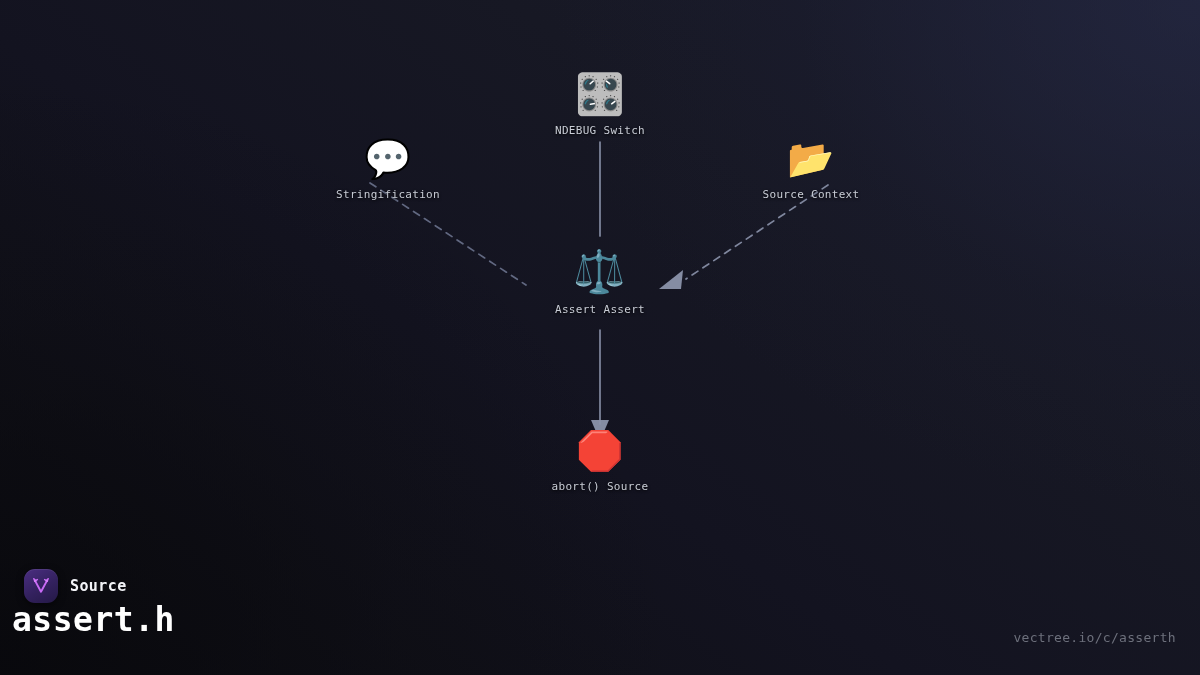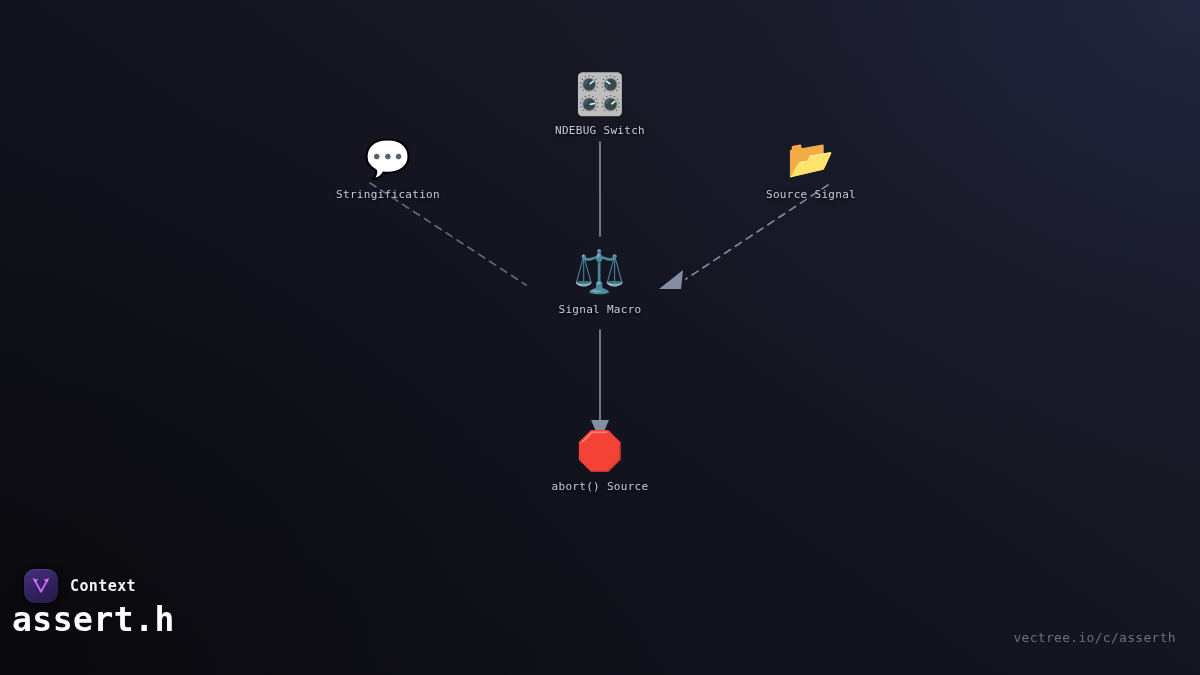--- a/index.html
+++ b/index.html
@@ -144,43 +144,43 @@
     <span class="nlabel">NDEBUG Switch</span>
   </div>
 
   <div class="node n-side" style="left:388px; top:170px;">
     <span class="glyph">💬</span>
     <span class="nlabel">Stringification</span>
   </div>
 
   <div class="node n-side" style="left:811px; top:170px;">
     <span class="glyph">📂</span>
-    <span class="nlabel">Source Signal</span>
+    <span class="nlabel">Source Context</span>
   </div>
 
   <div class="node n-mid" style="left:600px; top:283px;">
     <span class="glyph">⚖️</span>
-    <span class="nlabel">Signal Macro</span>
+    <span class="nlabel">Assert Assert</span>
   </div>
 
   <div class="node n-leaf" style="left:600px; top:462px;">
     <span class="glyph">🛑</span>
     <span class="nlabel">abort() Source</span>
   </div>
 
   <div id="footer">
     <div id="brand">
       <div id="logo">
         <svg width="22" height="22" viewBox="0 0 24 24" xmlns="http://www.w3.org/2000/svg">
           <path d="M5.6 6.4 L12 18.2 L18.4 6.4" fill="none" stroke="#c86af5" stroke-width="2.1" stroke-linecap="round" stroke-linejoin="round"></path>
           <path d="M5.6 6.4 L4.2 4.1 M5.6 6.4 L8.0 5.0" fill="none" stroke="#c86af5" stroke-width="1.7" stroke-linecap="round"></path>
           <path d="M18.4 6.4 L19.8 4.1 M18.4 6.4 L16.0 5.0" fill="none" stroke="#c86af5" stroke-width="1.7" stroke-linecap="round"></path>
           <circle cx="5.6" cy="6.4" r="1.5" fill="#d77dfb"></circle>
           <circle cx="18.4" cy="6.4" r="1.5" fill="#d77dfb"></circle>
         </svg>
       </div>
-      <span id="brandname">Context</span>
+      <span id="brandname">Source</span>
     </div>
     <div id="pagetitle">assert.h</div>
     <div id="siteurl">vectree.io/c/asserth</div>
   </div>
 
 </div>
 
 </body></html>

